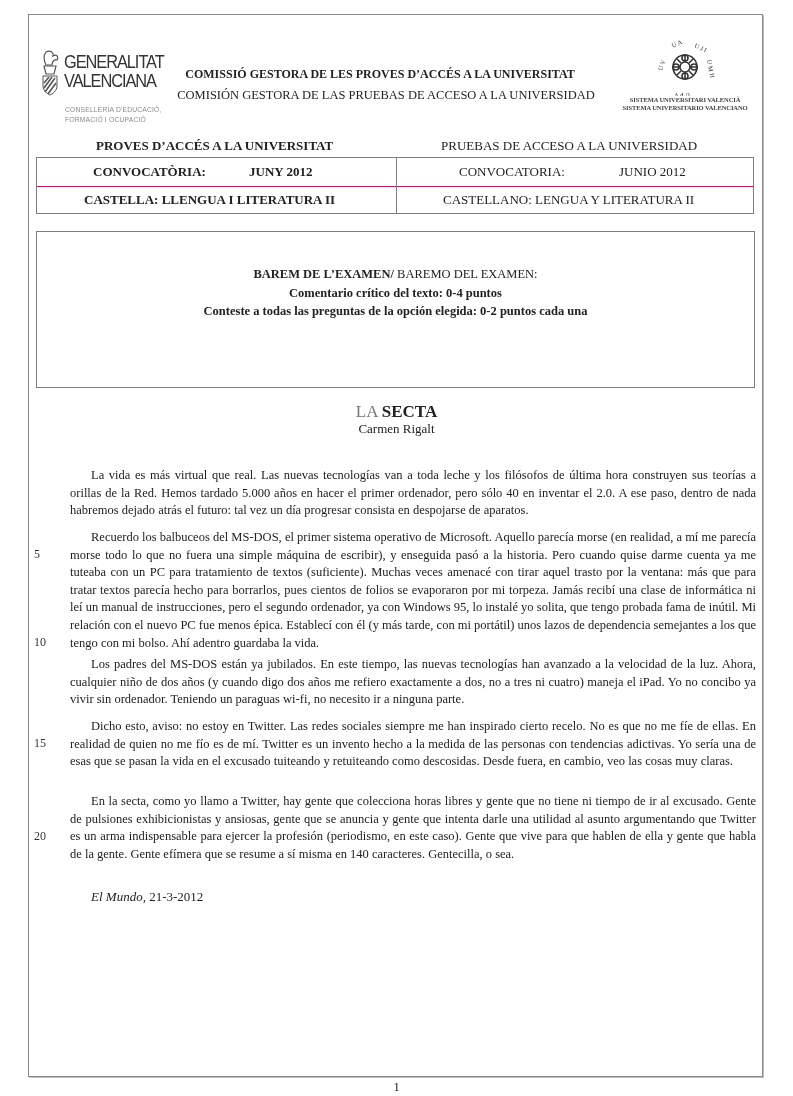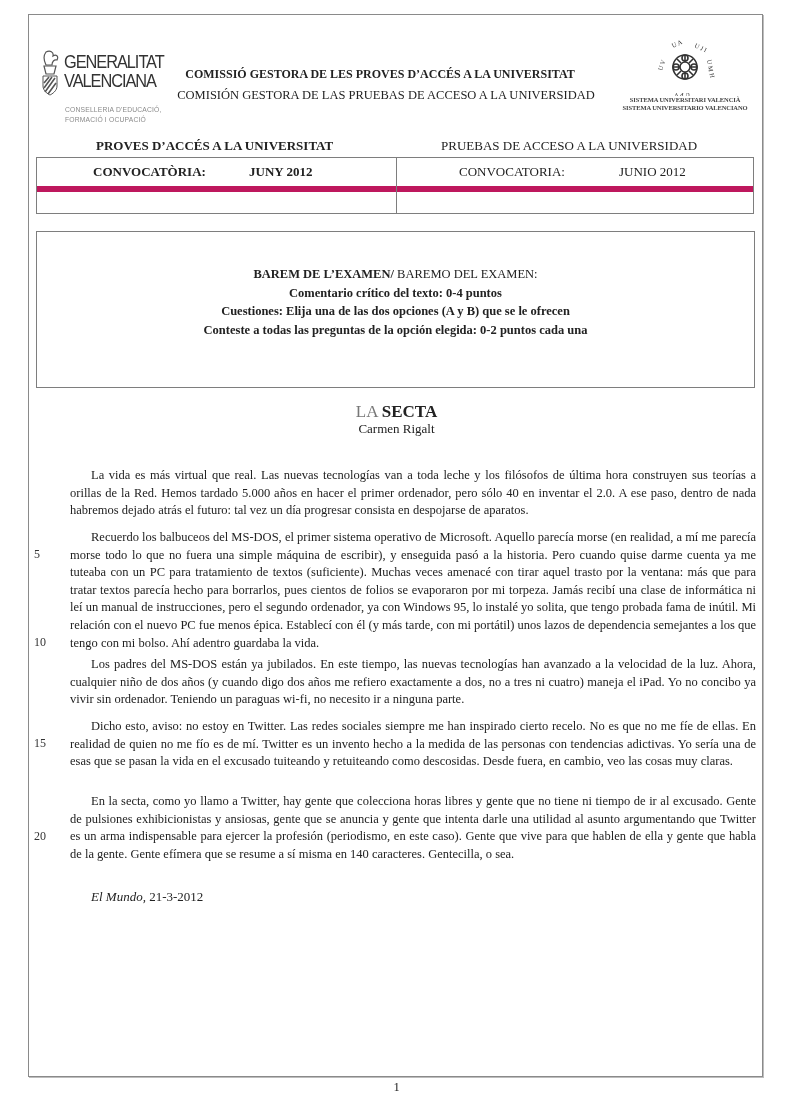--- a/index.html
+++ b/index.html
@@ -15,21 +15,21 @@
   .header-title-es { font-size: 12.5px; line-height: 16px; margin: 5px 0 0 12px; white-space: nowrap; text-align: center; }
   .suv-logo { position: absolute; left: 605px; top: 38px; width: 160px; height: 80px; text-align: center; }
   .suv-seal { display: block; margin: 0 auto; width: 70px; height: 58px; }
   .suv-text { font-size: 6.5px; font-weight: bold; line-height: 8px; color: #444; white-space: nowrap; letter-spacing: -0.1px; }
   .exam-heading-row { position: absolute; top: 138px; left: 36px; width: 720px; height: 18px; }
   .exam-heading { position: absolute; top: 0; font-size: 13px; line-height: 16px; white-space: nowrap; }
   .exam-heading.val { left: 60px; font-weight: bold; }
   .exam-heading.es { left: 405px; }
   .info-table { position: absolute; left: 36px; top: 157px; width: 718px; height: 57px; border: 1px solid #7e7e7e; box-sizing: border-box; }
   .info-row { position: absolute; left: 0; width: 100%; height: 28px; }
-  .info-row.r1 { top: 0; border-bottom: 6px solid #be185d; }
+  .info-row.r1 { top: 0; border-bottom: 1px solid #be185d; }
   .info-row.r2 { top: 28px; }
   .info-divider { position: absolute; left: 359px; top: 0; width: 1px; height: 100%; background: #7e7e7e; }
   .cell { position: absolute; top: 0; height: 28px; line-height: 28px; font-size: 13px; white-space: nowrap; }
   .cell.bold { font-weight: bold; }
   .barem-box { position: absolute; left: 36px; top: 231px; width: 719px; height: 157px; border: 1px solid #7e7e7e; box-sizing: border-box; text-align: center; }
   .barem-lines { position: absolute; top: 32px; left: 0; width: 100%; }
   .barem-line { font-size: 12.5px; line-height: 15.5px; font-weight: bold; margin: 3px; white-space: nowrap; }
   .barem-line .normal { font-weight: normal; }
   .article-title { position: absolute; top: 404px; left: 0; width: 793px; text-align: center; font-size: 17px; line-height: 16px; }
   .article-title .la { color: #777; }
@@ -100,29 +100,30 @@
 </div>
 
 <div class="info-table">
   <div class="info-row r1">
     <span class="cell bold" style="left:56px;">CONVOCATÒRIA:</span>
     <span class="cell bold" style="left:212px;">JUNY 2012</span>
     <span class="cell" style="left:422px;">CONVOCATORIA:</span>
     <span class="cell" style="left:582px;">JUNIO 2012</span>
   </div>
   <div class="info-row r2">
+    <span class="cell bold" style="left:47px;">CASTELLA: LLENGUA I LITERATURA II</span>
+    <span class="cell" style="left:406px;">CASTELLANO: LENGUA Y LITERATURA II</span>
   </div>
   <div class="info-divider"></div>
 </div>
 
 <div class="barem-box">
   <div class="barem-lines">
     <p class="barem-line"><span>BAREM DE L’EXAMEN/</span><span class="normal"> BAREMO DEL EXAMEN:</span></p>
     <p class="barem-line">Comentario crítico del texto: 0-4 puntos</p>
-    <p class="barem-line">Cuestiones: Elija una de las dos opciones (A y B) que se le ofrecen</p>
     <p class="barem-line">Conteste a todas las preguntas de la opción elegida: 0-2 puntos cada una</p>
   </div>
 </div>
 
 <div class="article-title">
   <span class="la">LA</span> <span class="secta">SECTA</span>
 </div>
 <div class="article-author">Carmen Rigalt</div>
 
 <span class="line-num" style="top:546px;">5</span>

